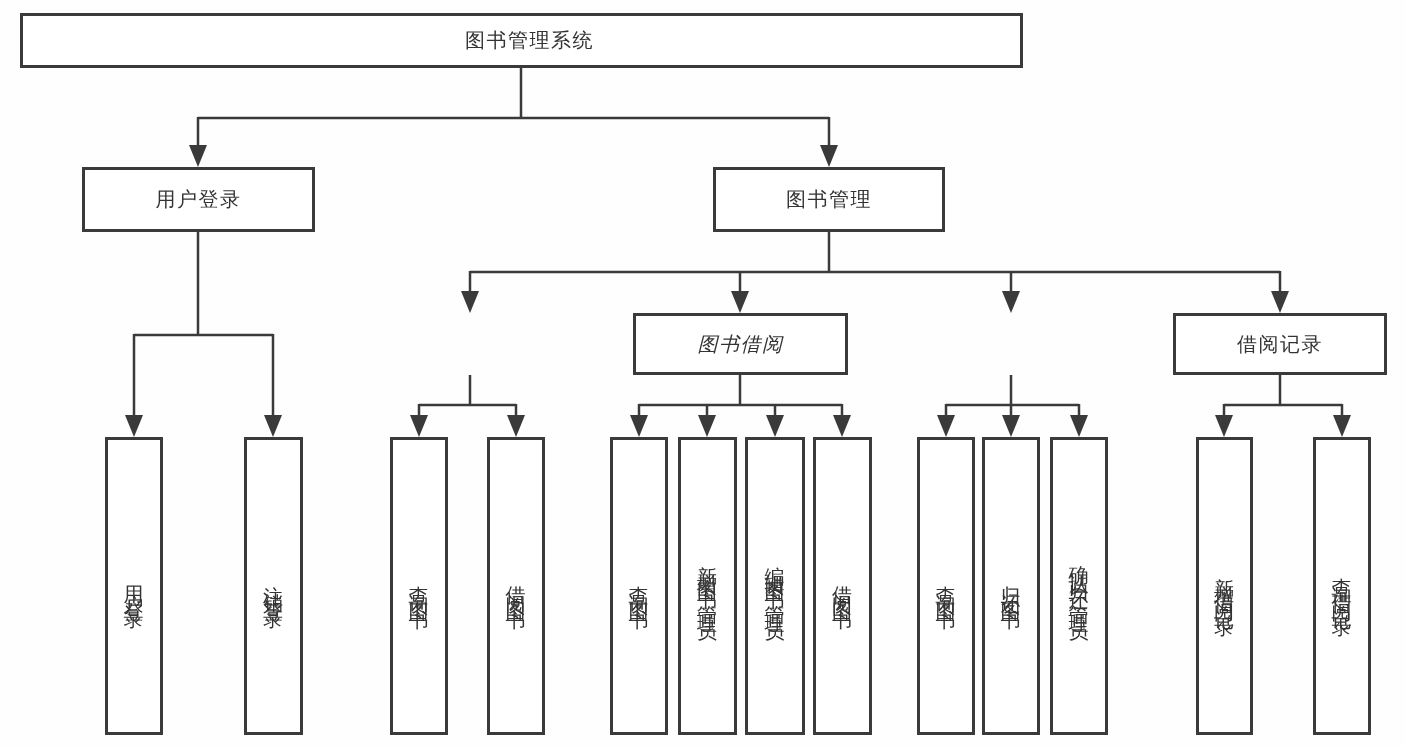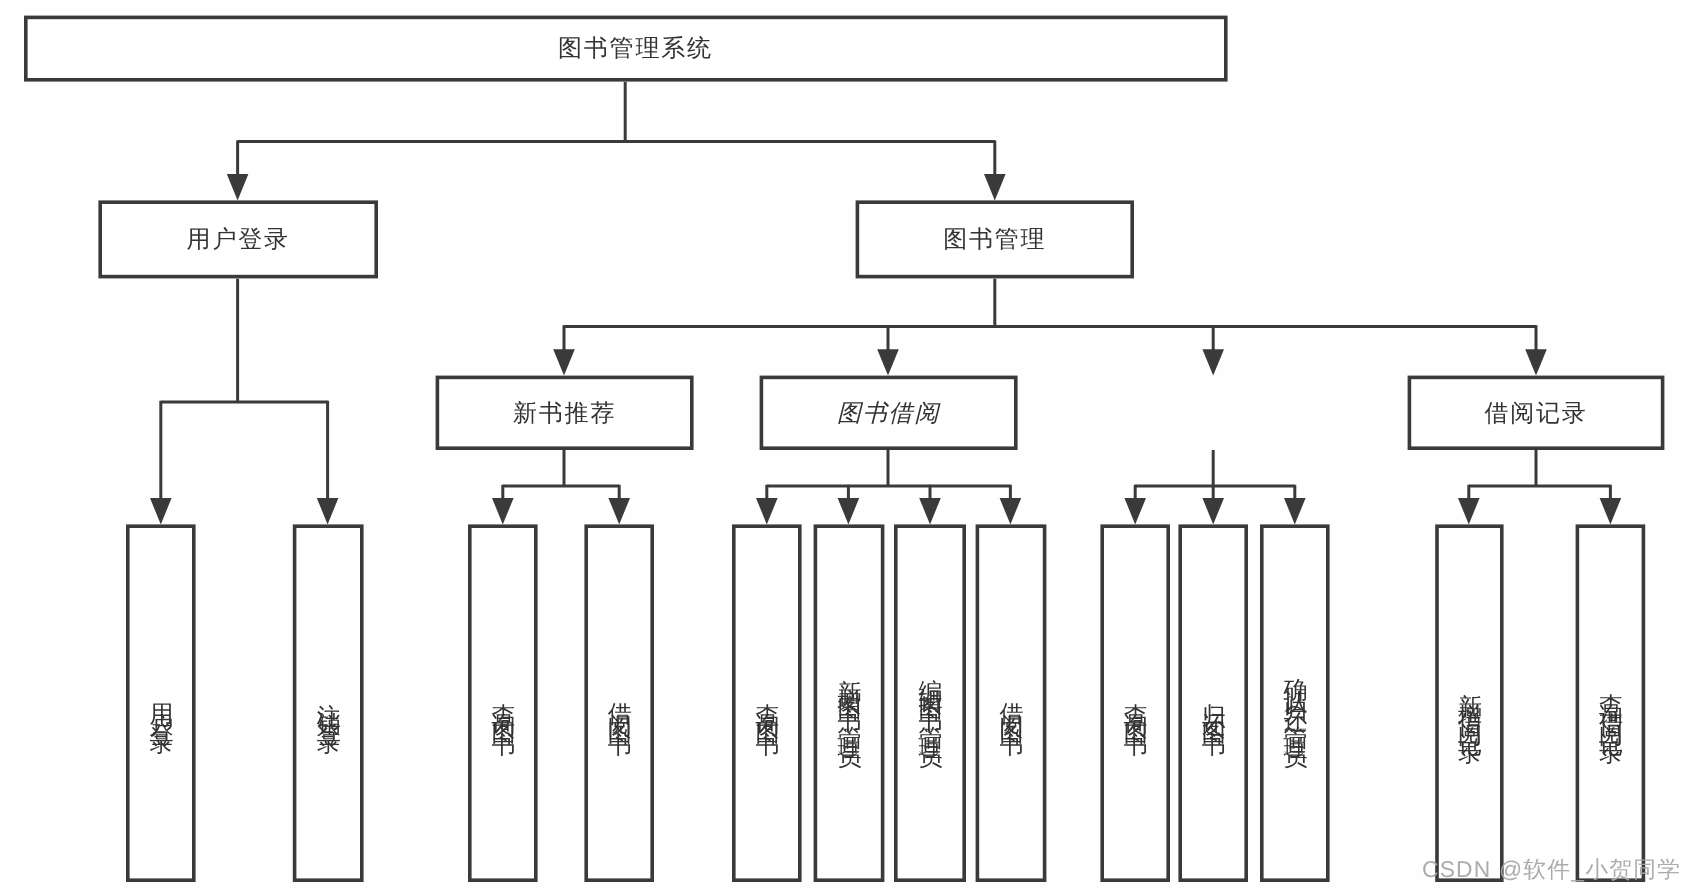--- a/index.html
+++ b/index.html
@@ -122,23 +122,20 @@
     <span>图书管理系统</span>
   </div>
 
   <div class="hbox" style="left:82px;top:167px;width:233px;height:65px;">
     <span>用户登录</span>
   </div>
   <div class="hbox" style="left:713px;top:167px;width:232px;height:65px;">
     <span>图书管理</span>
   </div>
 
-  <div class="hbox" style="left:363px;top:313px;width:215px;height:62px;">
-    <span>新书推荐</span>
-  </div>
   <div class="hbox" style="left:633px;top:313px;width:215px;height:62px;font-style:italic;">
     <span>图书借阅</span>
   </div>
   <div class="hbox" style="left:1173px;top:313px;width:214px;height:62px;">
     <span>借阅记录</span>
   </div>
 
   <div class="vbox" style="left:105px;width:58px;">
     <span>用户登录</span>
   </div>
@@ -176,15 +173,14 @@
     <span>确认归还（管理员）</span>
   </div>
 
   <div class="vbox" style="left:1196px;width:57px;">
     <span>新增借阅记录</span>
   </div>
   <div class="vbox" style="left:1313px;width:58px;">
     <span>查询借阅记录</span>
   </div>
 
-  <div class="watermark">CSDN @软件_小贺同学</div>
 
 </div>
 
 </body></html>

